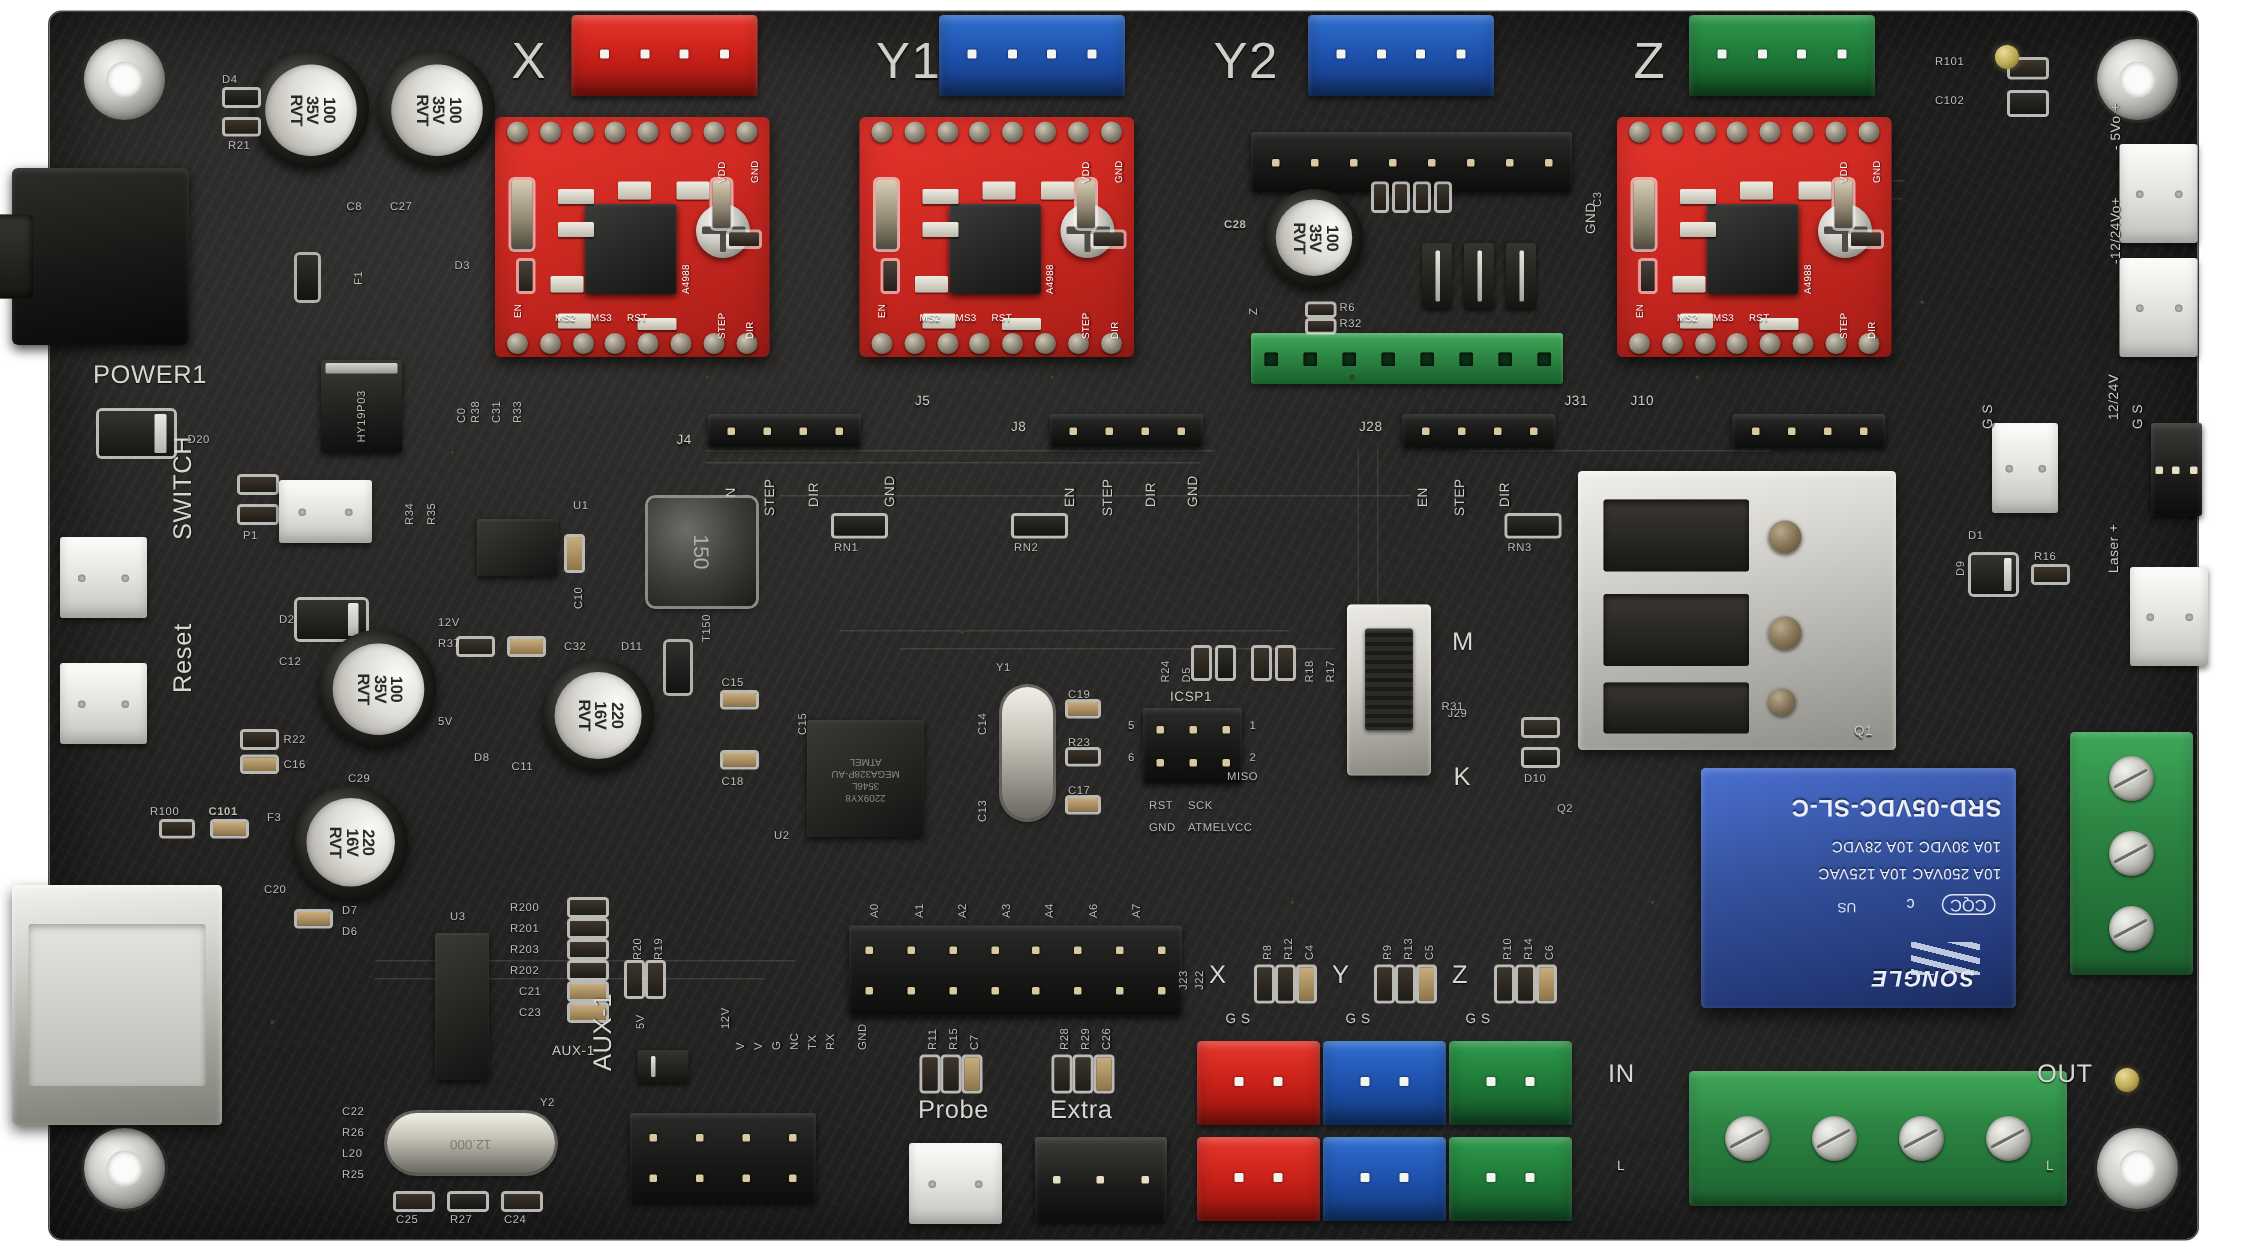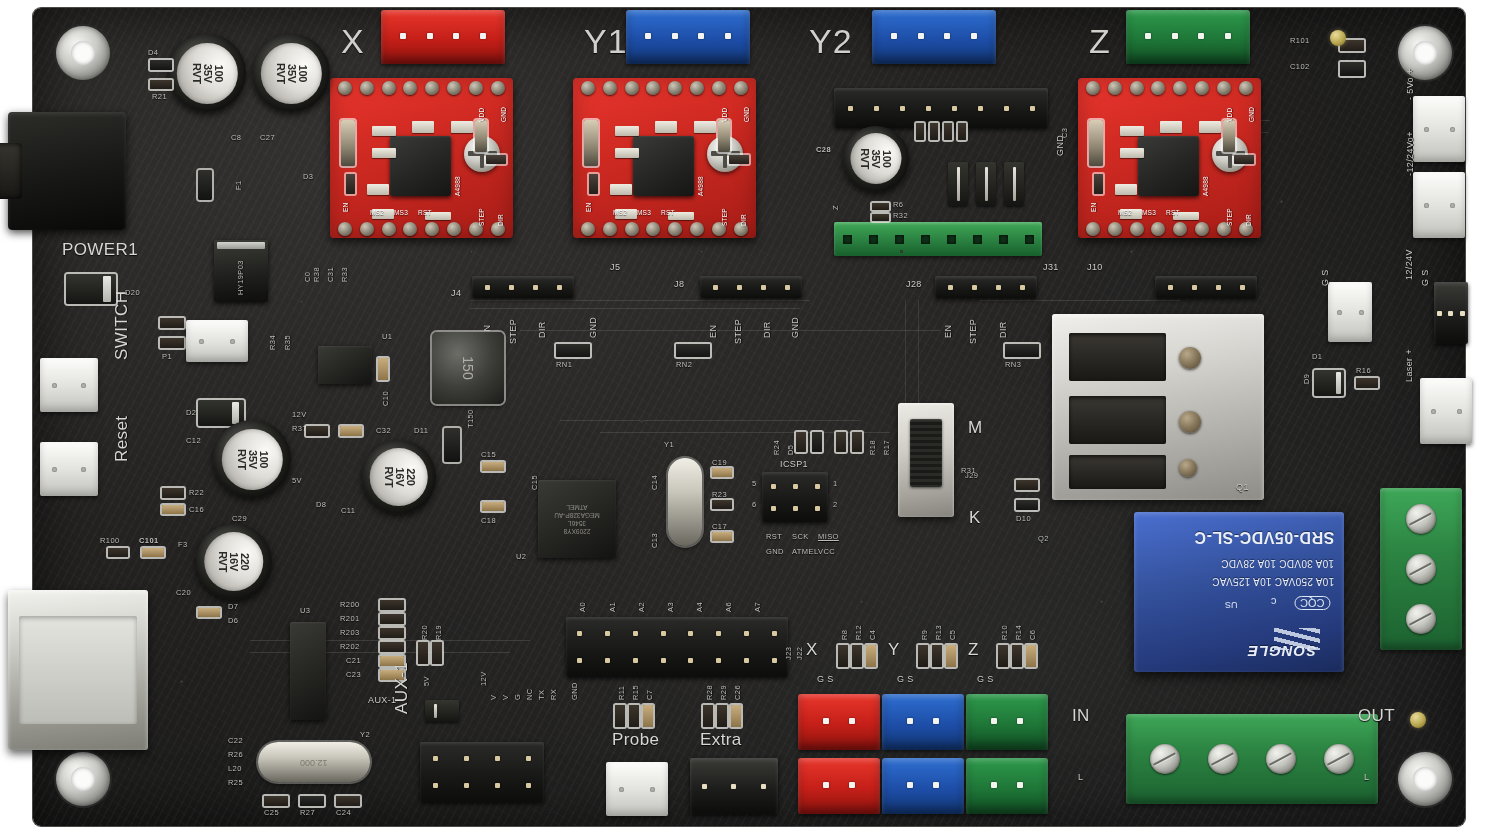--- a/index.html
+++ b/index.html
@@ -727,21 +727,21 @@
         <b></b>
         <b></b>
       </div>
   </div>
   <div class="sil xs" style="left:752px;top:479px;">5</div>
   <div class="sil xs" style="left:752px;top:500px;">6</div>
   <div class="sil xs" style="left:833px;top:479px;">1</div>
   <div class="sil xs" style="left:833px;top:500px;">2</div>
   <div class="sil xs" style="left:766px;top:532px;">RST</div>
   <div class="sil xs" style="left:792px;top:532px;">SCK</div>
-  <div class="sil xs" style="left:818px;top:532px;text-decoration:underline;">MISO</div>
+  <div class="sil xs" style="left:818px;top:513px;">MISO</div>
   <div class="sil xs" style="left:766px;top:547px;">GND</div>
   <div class="sil xs" style="left:792px;top:547px;">ATMEL</div>
   <div class="sil xs" style="left:818px;top:547px;">VCC</div>
   <div class="sil xs rot" style="left:772px;top:455px;">R24</div>
   <div class="sil xs rot" style="left:786px;top:455px;">D5</div>
   <div class="smdres" style="left:796px;top:432px;width:10px;height:20px;"></div>
   <div class="smdblk" style="left:812px;top:432px;width:10px;height:20px;"></div>
   <div class="smdres" style="left:836px;top:432px;width:10px;height:20px;"></div>
   <div class="smdres" style="left:852px;top:432px;width:10px;height:20px;"></div>
   <div class="sil xs rot" style="left:868px;top:455px;">R18</div>

